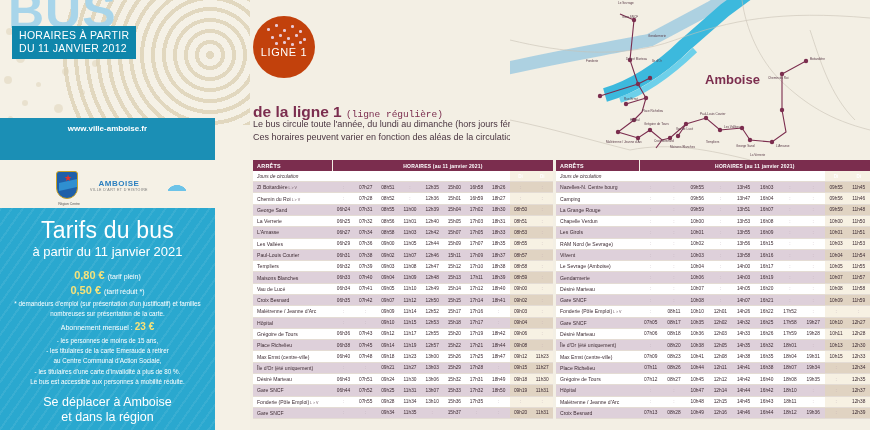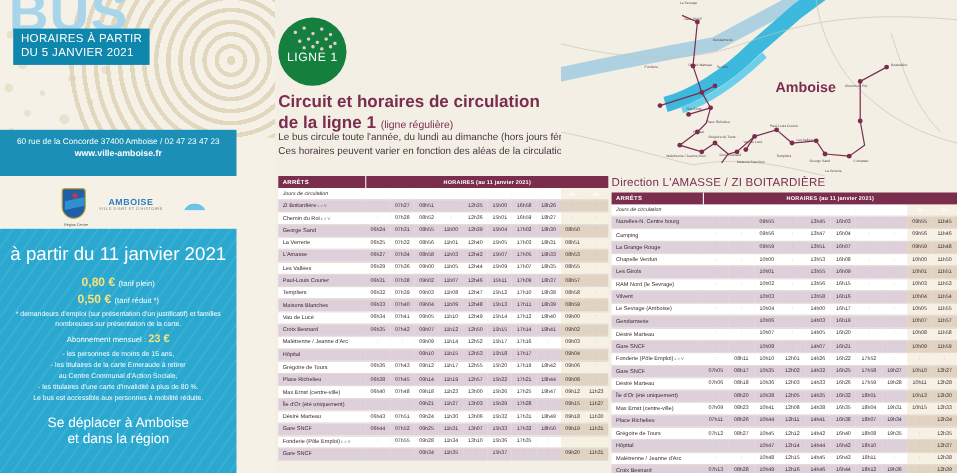--- a/index.html
+++ b/index.html
@@ -49,41 +49,41 @@
   .wave { width:34px; height:12px; background:
       radial-gradient(ellipse at 50% 120%, #6cc3e8 40%, transparent 42%); }
 
   .tarifs {
     position:absolute; left:0; top:208px; width:215px; height:222px;
     background:#2aa8cf;
     background-image:repeating-linear-gradient(125deg, rgba(255,255,255,.07) 0 2px, transparent 2px 9px);
     color:#fff; text-align:center; padding:10px 8px 0 8px;
   }
   .tarifs h2 { font-size:23px; font-weight:normal; line-height:1.05; letter-spacing:.2px; }
-  .tarifs .sub { font-size:17px; line-height:1.5; margin-bottom:6px; }
+  .tarifs .sub { font-size:13px; line-height:1.5; margin-bottom:6px; }
   .price { color:#f6e27a; font-size:11px; font-weight:bold; line-height:1.42; }
   .price small { color:#fff; font-size:7px; font-weight:normal; }
   .fine { font-size:6.3px; line-height:1.55; }
   .abo { font-size:7px; line-height:1.8; }
   .abo b { color:#f6e27a; font-size:10px; }
   .gratuit { color:#f6e27a; font-size:9px; line-height:2.1; }
   .free-list { font-size:6.3px; line-height:1.6; }
   .move { font-size:12.5px; line-height:1.22; margin-top:8px; }
 
   
   .ligne-badge {
     position:absolute; left:253px; top:16px; width:62px; height:62px; border-radius:50%;
-    background:#15803d; color:#fff;
+    background:#c2410c; color:#fff;
   }
   .ligne-badge .txt { position:absolute; left:0; top:30px; width:62px; text-align:center;
       font-size:11px; letter-spacing:.6px; }
   .badge-dots i { position:absolute; width:2.6px; height:2.6px; border-radius:50%; background:#e8c9d6; }
   .title-main { position:absolute; left:253px; top:84px; width:290px;
       color:#7b2d4e; font-size:15.5px; font-weight:bold; line-height:1.22; }
-  .title-main .reg { font-size:9.5px; font-weight:normal; }
+  .title-main .reg { font-size:9.5px; font-weight:normal;font-family:Liberation Mono, monospace; }
   .intro { position:absolute; left:253px; top:118px; width:290px;
       color:#4a3540; font-size:9px; line-height:1.48; }
 
   
   .map { position:absolute; left:510px; top:0; width:360px; height:165px; overflow:hidden;
          background:#f3efe4; }
   .map svg { display:block; }
 
   
   .sched { position:absolute; top:160px; }
@@ -132,42 +132,42 @@
           <i style="left: 20px; top: 80px; width: 6px; height: 6px;"></i>
           <i style="left: 52px; top: 84px; width: 9px; height: 9px;"></i>
           <i style="left: 78px; top: 70px; width: 5px; height: 5px;"></i>
           <i style="left: 70px; top: 16px; width: 6px; height: 6px;"></i>
           <i style="left: 90px; top: 40px; width: 7px; height: 7px;"></i>
           <i style="left: 6px; top: 96px; width: 5px; height: 5px;"></i>
         </div>
       <div class="bus-word">BUS</div>
       <div class="horaires-badge">
         <div>HORAIRES À PARTIR</div>
-        <div>DU 5 JANVIER 2021</div>
+        <div>DU 11 JANVIER 2012</div>
       </div>
     </div>
 
     <div class="mairie-band">
-      <div class="l2">60 rue de la Concorde 37400 Amboise / 02 47 23 47 23</div>
       <div class="l3">www.ville-amboise.fr</div>
     </div>
 
     <div class="logos">
       <div class="crest">
         <span class="crest-star">★</span>
         <span class="crest-cap">Région Centre</span>
       </div>
       <div class="amb-logo">
         <div class="nm">AMBOISE</div>
         <div class="sub">VILLE D'ART ET D'HISTOIRE</div>
       </div>
       <div class="wave"></div>
     </div>
 
     <div class="tarifs">
+      <h2>Tarifs du bus</h2>
       <div class="sub">à partir du 11 janvier 2021</div>
       <div class="price">
         <span>0,80 €</span>
         <small>(tarif plein)</small>
       </div>
       <div class="price">
         <span>0,50 €</span>
         <small>(tarif réduit *)</small>
       </div>
       <div class="fine">* demandeurs d'emploi (sur présentation d'un justificatif) et familles nombreuses sur présentation de la carte.</div>
@@ -204,21 +204,21 @@
         <i style="left: 50px; top: 22px;"></i>
         <i style="left: 22px; top: 26px;"></i>
         <i style="left: 30px; top: 25px;"></i>
         <i style="left: 38px; top: 27px;"></i>
         <i style="left: 46px; top: 25px;"></i>
       </div>
     <div class="txt">LIGNE 1</div>
   </div>
 
   <div class="title-main">
-    <span>Circuit et horaires de circulation</span><br>
+    <br>
     <span>de la ligne 1</span>
     <span class="reg">(ligne régulière)</span>
   </div>
 
   <div class="intro">Le bus circule toute l'année, du lundi au dimanche (hors jours fériés). Ces horaires peuvent varier en fonction des aléas de la circulation.</div>
 
   <div class="map">
     <svg width="360" height="165" viewBox="0 0 360 165">
       <rect width="360" height="165" fill="#f3efe4"></rect>
       <path d="M-10,70 C40,58 90,50 140,40 L200,8 L230,-10" stroke="#a9cfe0" stroke-width="13" fill="none" opacity=".95"></path>
@@ -598,21 +598,20 @@
             <td><span class="dash">:</span></td>
             <td><span class="dash">:</span></td>
             <td class="di">09h20</td>
             <td class="di">11h31</td>
           </tr>
         </tbody>
     </table>
   </div>
 
   <div class="sched right">
-    <div class="dir-title">Direction L'AMASSE / ZI BOITARDIÈRE</div>
     <table>
       <colgroup>
         <col style="width:26.5%">
           <col style="width:7.4%">
           <col style="width:7.4%">
           <col style="width:7.4%">
         <col style="width:7.4%">
           <col style="width:7.4%">
           <col style="width:7.4%">
           <col style="width:7.4%">

